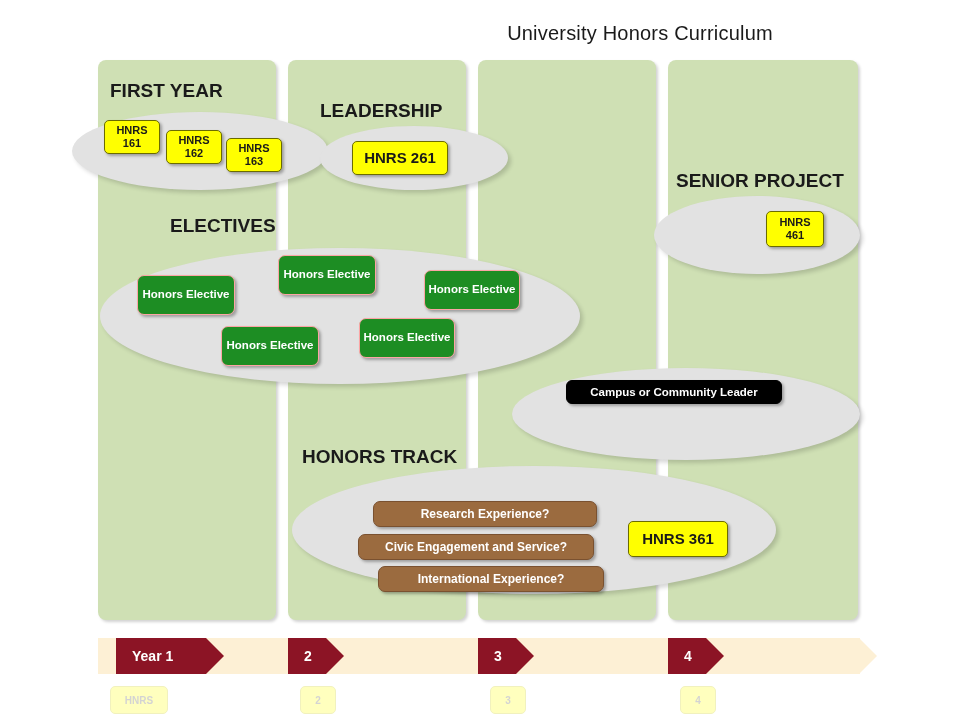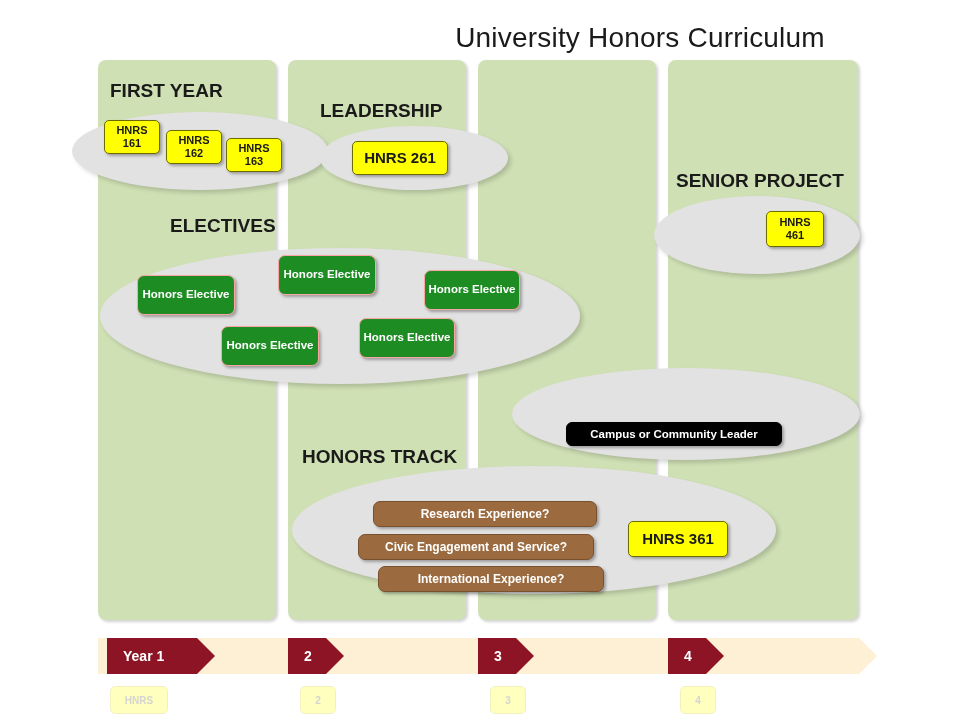--- a/index.html
+++ b/index.html
@@ -16,21 +16,21 @@
     height: 720px;
     overflow: hidden;
     background: #ffffff;
   }
   .title {
     position: absolute;
     left: 380px;
     top: 22px;
     width: 520px;
     text-align: center;
-    font-size: 28px;
+    font-size: 20px;
     color: #1a1a1a;
     font-weight: 400;
     letter-spacing: 0.2px;
   }
   
   .col {
     position: absolute;
     top: 60px;
     height: 560px;
     background: #cfe0b4;
@@ -163,21 +163,21 @@
   .yr:after {
     content: "";
     position: absolute;
     right: -18px;
     top: 0;
     width: 0; height: 0;
     border-top: 18px solid transparent;
     border-bottom: 18px solid transparent;
     border-left: 18px solid #8c1425;
   }
-  .yr.y1 { left: 107px;  width: 90px; }
+  .yr.y1 { left: 116px;  width: 90px; }
   .yr.y2 { left: 288px; width: 38px; }
   .yr.y3 { left: 478px; width: 38px; }
   .yr.y4 { left: 668px; width: 38px; }
 
   
   .ghost {
     position: absolute;
     top: 686px;
     height: 26px;
     background: #ffff00;
@@ -250,21 +250,21 @@
   <div class="ell" style="left:654px; top:196px; width:206px; height:78px;"></div>
   <div class="sec-label" style="left:676px; top:170px;">SENIOR PROJECT</div>
   <div class="hnrs" style="left:766px; top:211px; width:56px; height:34px;">
     <span>
       <span>HNRS</span><br>
       <span>461</span>
     </span>
   </div>
 
   <div class="ell" style="left:512px; top:368px; width:348px; height:92px;"></div>
-  <div class="cocur" style="left:566px; top:380px; width:214px; height:22px;margin-top:42px;">Campus or Community Leader</div>
+  <div class="cocur" style="left:566px; top:380px; width:214px; height:22px;">Campus or Community Leader</div>
 
   <div class="ell" style="left:292px; top:466px; width:484px; height:128px;"></div>
   <div class="sec-label" style="left:302px; top:446px;">HONORS TRACK</div>
   <div class="track" style="left:340px; top:501px; width:222px; height:24px;margin-left:33px;">Research Experience?</div>
   <div class="track" style="left:378px; top:566px; width:224px; height:24px;">International Experience?</div>
   <div class="track" style="left:358px; top:534px; width:234px; height:24px;">Civic  Engagement and Service?</div>
   <div class="hnrs wide" style="left:628px; top:521px; width:98px; height:34px;">HNRS 361</div>
 
   <div class="timeline-bg"></div>
   <div class="yr y1">

